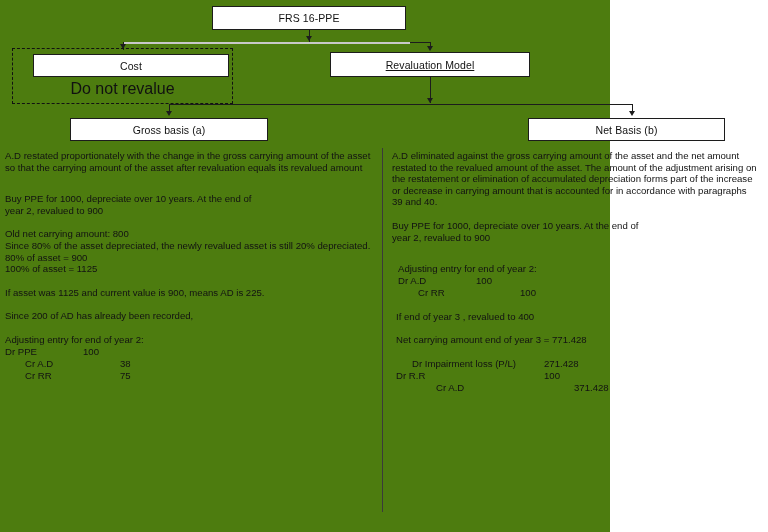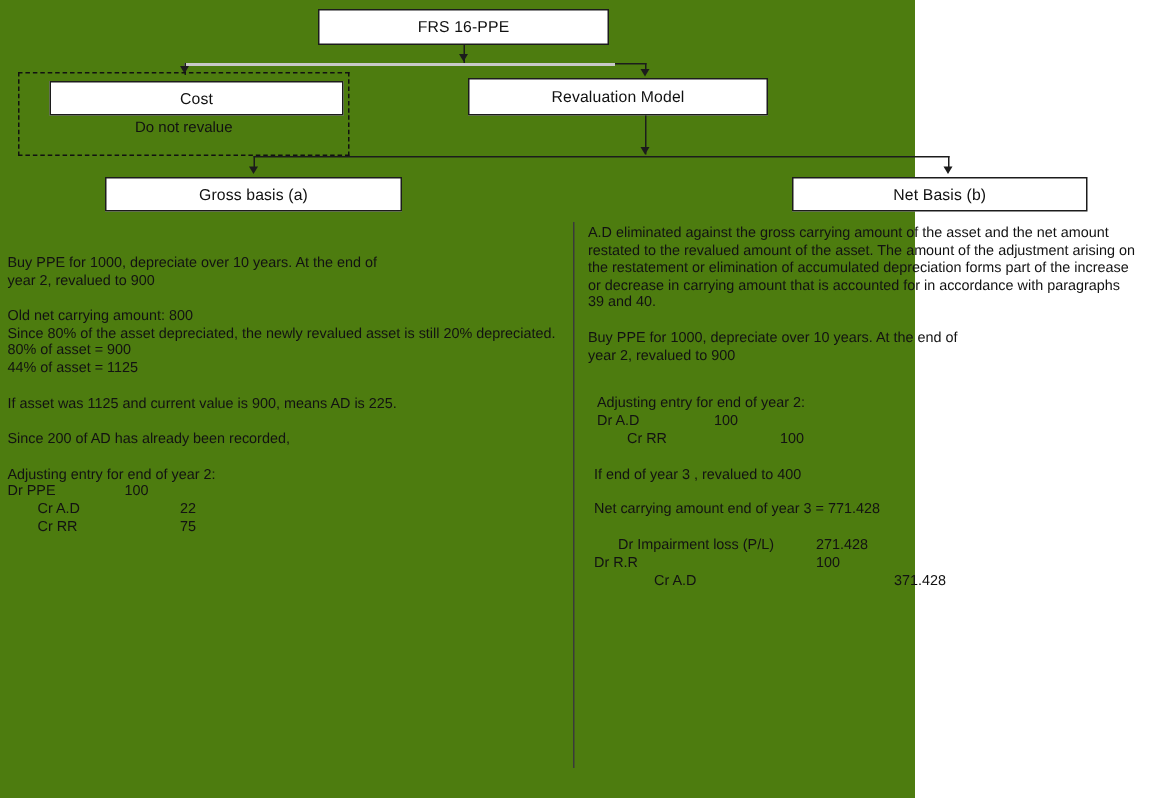--- a/index.html
+++ b/index.html
@@ -31,42 +31,42 @@
     display: flex;
     align-items: center;
     justify-content: center;
     font-size: 10.5px;
     letter-spacing: 0.1px;
     color: #111111;
     white-space: nowrap;
   }
   .node-root   { left: 212px; top: 6px;   width: 194px; height: 24px; }
   .node-cost   { left: 33px;  top: 54px;  width: 196px; height: 23px; }
-  .node-reval  { left: 312px; top: 52px;  width: 200px; height: 25px; }
+  .node-reval  { left: 330px; top: 52px;  width: 200px; height: 25px; text-decoration: underline; }
   .node-gross  { left: 70px;  top: 118px; width: 198px; height: 23px; }
   .node-net    { left: 528px; top: 118px; width: 197px; height: 23px; }
 
   
   .dashed-group {
     position: absolute;
     left: 12px;
     top: 48px;
     width: 221px;
     height: 56px;
     box-sizing: border-box;
     border: 1.5px dashed #111111;
     background: transparent;
   }
   .group-caption {
     position: absolute;
     left: 12px;
     top: 80px;
     width: 221px;
     text-align: center;
-    font-size: 10px;
+    font-size: 16px;
     color: #111111;
   }
 
   
   .hline {
     position: absolute;
     height: 0;
     border-top: 1.3px solid #1c1c1c;
   }
   .hline-grey {
@@ -172,52 +172,53 @@
     <span>Net Basis (b)</span>
   </div>
   <div class="node node-gross">
     <span>Gross basis (a)</span>
   </div>
 
   <div class="divider"></div>
 
   <div class="column col-left">
 
+    <div class="para">A.D restated proportionately with the change in the gross carrying amount of the asset so that the carrying amount of the asset after revaluation equals its revalued amount</div>
 
     <div class="gap-lg"></div>
 
     <div class="para">Buy PPE for 1000, depreciate over 10 years. At the end of</div>
     <div class="para">year 2, revalued to 900</div>
 
     <div class="gap-md"></div>
 
     <div class="para">Old net carrying amount: 800</div>
     <div class="para">Since 80% of the asset depreciated, the newly revalued asset is still 20% depreciated.</div>
     <div class="para">80% of asset = 900</div>
-    <div class="para">44% of asset = 1125</div>
+    <div class="para">100% of asset = 1125</div>
 
     <div class="gap-md"></div>
 
     <div class="para">If asset was 1125 and current value is 900, means AD is 225.</div>
 
     <div class="gap-md"></div>
 
     <div class="para">Since 200 of AD has already been recorded,</div>
 
     <div class="gap-md"></div>
 
     <div class="para">Adjusting entry for end of year 2:</div>
 
     <div class="entry">
       <span class="acct">Dr PPE</span>
       <span class="dr">100</span>
     </div>
     <div class="entry">
       <span class="acct-i">Cr A.D</span>
-      <span class="cr">22</span>
+      <span class="cr">38</span>
     </div>
     <div class="entry">
       <span class="acct-i">Cr RR</span>
       <span class="cr">75</span>
     </div>
 
   </div>
 
   <div class="column col-right">
 
@@ -254,18 +255,18 @@
     <div class="entry">
       <span class="acct" style="left:20px;">Dr Impairment loss (P/L)</span>
       <span class="dr" style="left:152px;">271.428</span>
     </div>
     <div class="entry">
       <span class="acct" style="left:4px;">Dr R.R</span>
       <span class="dr" style="left:152px;">100</span>
     </div>
     <div class="entry">
       <span class="acct-i2" style="left:44px;">Cr A.D</span>
-      <span class="cr3" style="left:204px;">371.428</span>
+      <span class="cr3" style="left:182px;">371.428</span>
     </div>
 
   </div>
 
 </div>
 
 </body></html>

